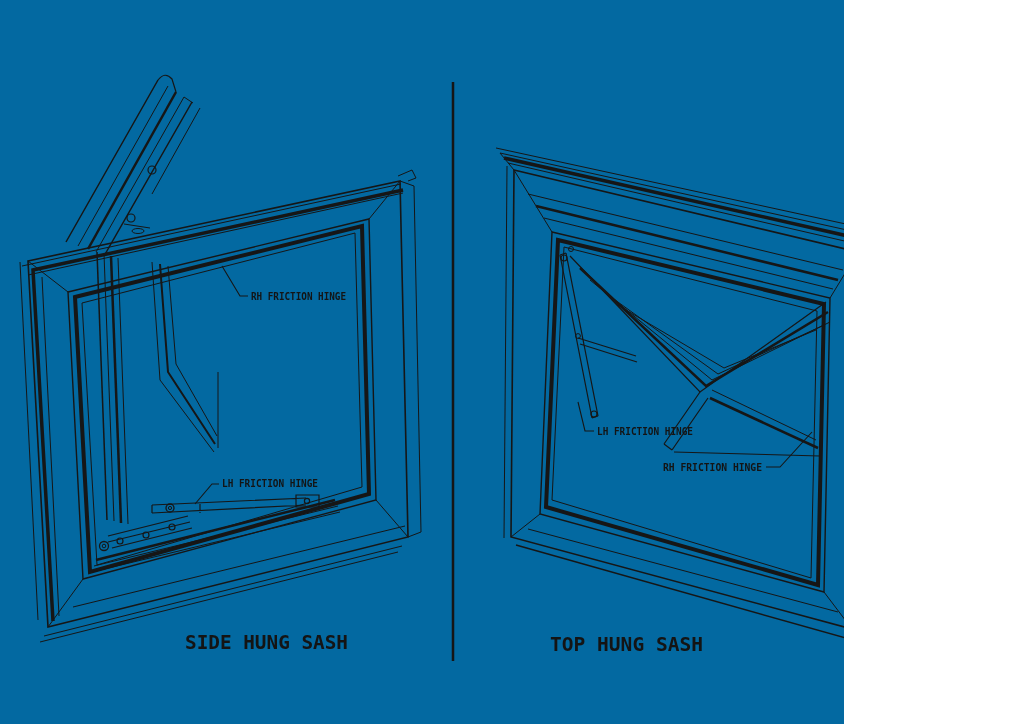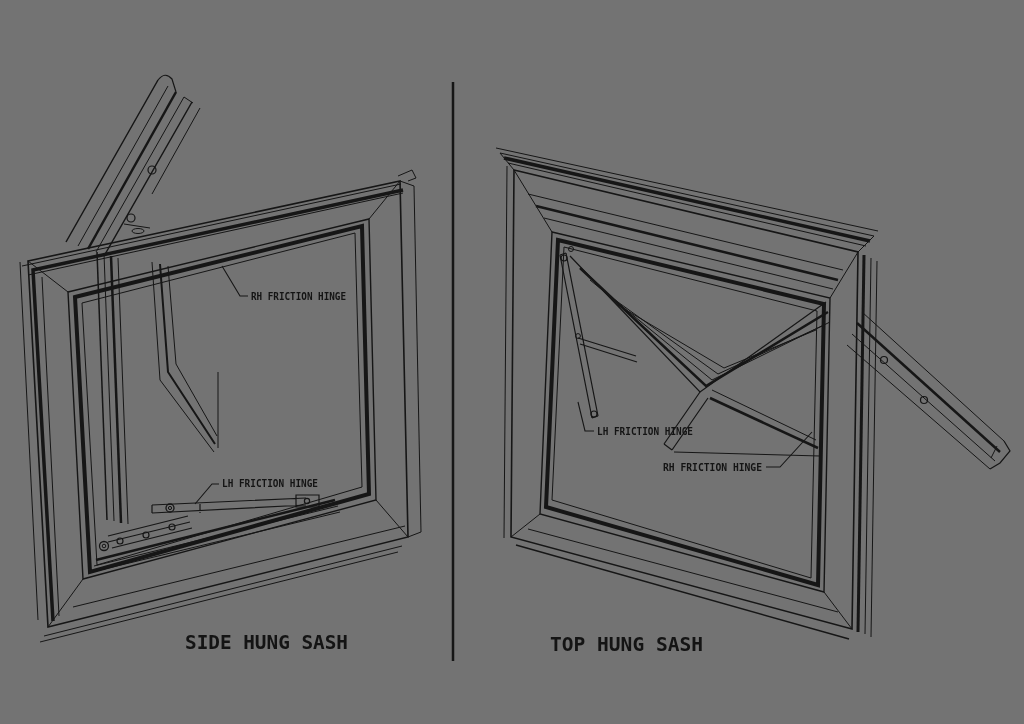--- a/index.html
+++ b/index.html
@@ -1,16 +1,16 @@
 <!DOCTYPE html>
 <html><head>
 <meta charset="utf-8">
 <style>
   html,body{margin:0;padding:0;background:#ffffff;}
-  .stage{position:relative;width:1024px;height:724px;background:#737373;overflow:hidden;}
+  .stage{position:relative;width:844px;height:724px;background:#0369a1;overflow:hidden;}
   svg{display:block;}
   path,line,circle,ellipse,polyline{stroke:#161616;fill:none;stroke-linejoin:miter;stroke-linecap:butt;}
   .w1{stroke-width:1}.w11{stroke-width:1.1}.w12{stroke-width:1.2}.w13{stroke-width:1.3}
   .w14{stroke-width:1.4}.w15{stroke-width:1.5}.w16{stroke-width:1.6}.w2{stroke-width:2}
   .w25{stroke-width:2.5}.w3{stroke-width:3}.w35{stroke-width:3.5}.w4{stroke-width:4}
   text{font-family:"DejaVu Sans Mono","Liberation Mono",monospace;font-weight:bold;fill:#141414;stroke:none;}
   .lbl{font-size:10px;}
   .cap{font-size:20px;}
 </style>
 </head>

